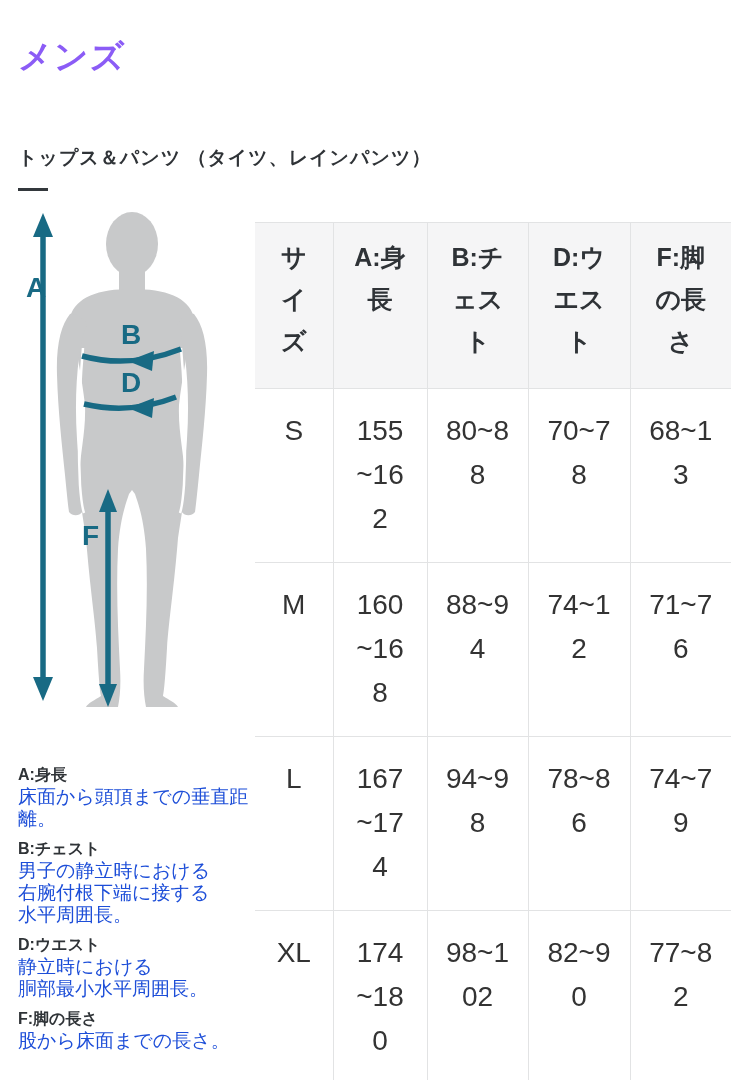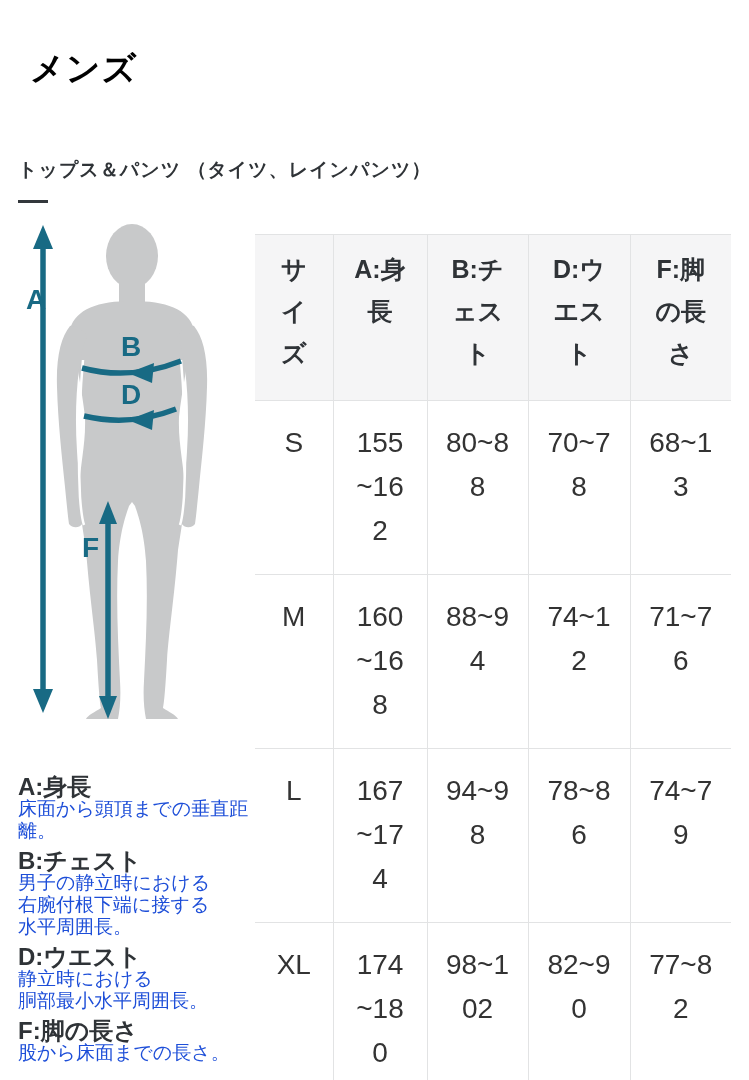--- a/index.html
+++ b/index.html
@@ -4,33 +4,33 @@
 <style>
   html,body{margin:0;padding:0;background:#fff;}
   body{
     width:749px;height:1080px;overflow:hidden;
     font-family:"Liberation Sans","DejaVu Sans",sans-serif;
     color:#2f3337;
     -webkit-text-size-adjust:none;
   }
   .page{padding:36px 18px 0;}
   .page-title{
-    margin:12px;font-size:34px;line-height:40px;font-weight:700;
-    letter-spacing:1px;color:#000000;
+    margin:0;font-size:34px;line-height:40px;font-weight:700;
+    letter-spacing:1px;color:#8b5cf6;
   }
   .section-title{
     margin:64px 0 0;font-size:19px;line-height:36px;font-weight:700;
     letter-spacing:1px;color:#2f3337;
   }
   .section-underline{width:30px;height:3px;background:#33383c;margin-top:12px;}
   .content{display:flex;margin-top:2px;align-items:flex-start;}
   .left-col{width:237px;flex:none;}
   .figure-svg{display:block;width:232px;height:570px;}
   .defs{margin:0;padding:0;}
-  .defs dt{font-size:24px;line-height:23px;font-weight:700;color:#2f3337;margin:7px 0 0;}
+  .defs dt{font-size:16px;line-height:23px;font-weight:700;color:#2f3337;margin:7px 0 0;}
   .defs dt:first-child{margin-top:0;}
   .defs dd{margin:0;font-size:19px;line-height:22px;color:#1d4ed8;}
   .defs dd .line{display:block;}
   .size-table{
     flex:none;width:476px;margin-top:29px;
     border-collapse:collapse;table-layout:fixed;
   }
   .size-table th,.size-table td{
     border:1px solid #e2e3e4;vertical-align:top;text-align:center;
     padding:0;

